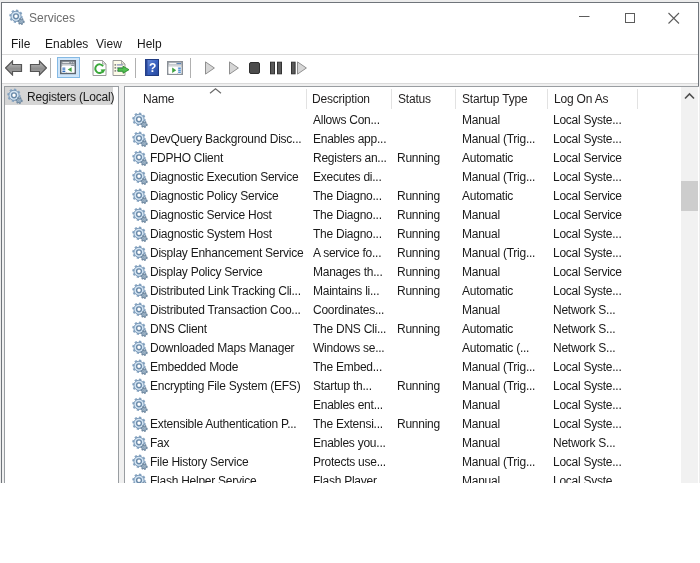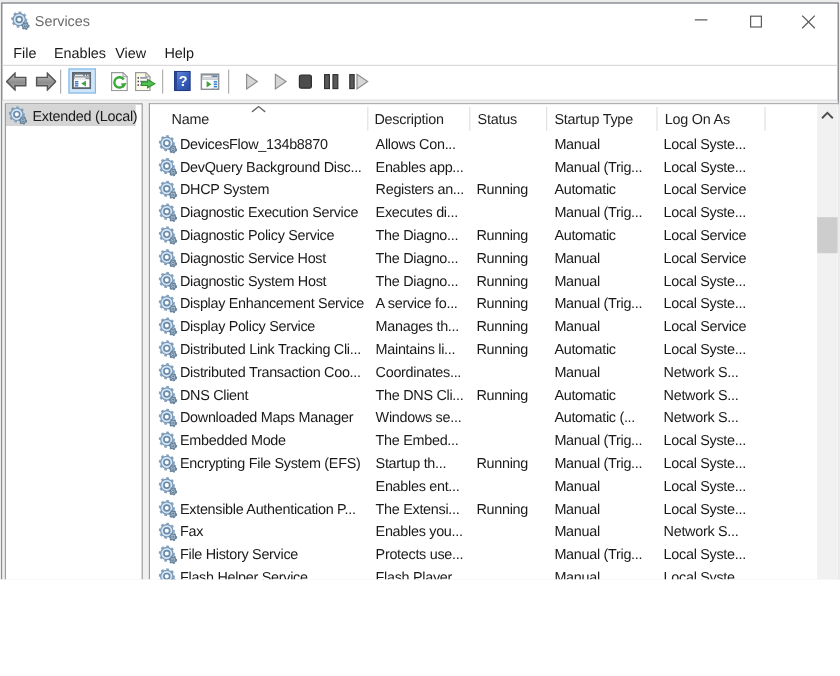--- a/index.html
+++ b/index.html
@@ -138,21 +138,21 @@
  </svg>
  <div class="a" style="left:2px;top:83px;width:696px;height:1px;background:#dadada"></div>
 
  <div class="a" style="left:2px;top:84px;width:696px;height:472px;background:#f0f0f0"></div>
 
  <div class="a" style="left:4px;top:86px;width:113px;height:449px;background:#fff;border:1px solid #999da1"></div>
  <div class="a" style="left:5px;top:87px;width:108px;height:18px;background:#d5d5d5"></div>
  <svg class="a" style="left:7px;top:88px" width="16" height="16" viewBox="0 0 16 16">
       <use href="#gear"></use>
     </svg>
- <span class="a" style="left:27px;top:90px;letter-spacing:-0.2px">Extended (Local)</span>
+ <span class="a" style="left:27px;top:90px;letter-spacing:-0.2px">Registers (Local)</span>
 
  <div class="a" style="left:124px;top:86px;width:574px;height:431px;background:#fff;border-left:1px solid #999da1;border-top:1px solid #999da1"></div>
 
  <div class="a" style="left:125px;top:87px;width:556px;height:24px;background:#fff">
    <span class="hd" style="left:18px">Name</span>
    <span class="hd" style="left:187px">Description</span>
    <span class="hd" style="left:273px">Status</span>
    <span class="hd" style="left:337px">Startup Type</span>
    <span class="hd" style="left:429px">Log On As</span>
    <div class="a" style="left:181px;top:2px;width:1px;height:20px;background:#e2e2e2"></div>
@@ -162,35 +162,34 @@
    <div class="a" style="left:512px;top:2px;width:1px;height:20px;background:#e2e2e2"></div>
    <svg class="a" style="left:84px;top:1px" width="13" height="6" viewBox="0 0 13 6">
      <path d="M1,5.2 L6.5,0.8 L12,5.2" fill="none" stroke="#6a6a6a" stroke-width="1.2"></path>
    </svg>
  </div>
 
  <div class="a" style="left:125px;top:87px;width:556px;height:430px;overflow:hidden">
 <svg class="gi" style="left:7px;top:25px" viewBox="0 0 16 16">
         <use href="#gear"></use>
       </svg>
-      <span class="c" style="left:25px;top:24px">DevicesFlow_134b8870</span>
       <span class="c" style="left:188px;top:24px">Allows Con...</span>
       <span class="c" style="left:337px;top:24px">Manual</span>
       <span class="c" style="left:428px;top:24px">Local Syste...</span>
 <svg class="gi" style="left:7px;top:44px" viewBox="0 0 16 16">
         <use href="#gear"></use>
       </svg>
       <span class="c" style="left:25px;top:43px">DevQuery Background Disc...</span>
       <span class="c" style="left:188px;top:43px">Enables app...</span>
       <span class="c" style="left:337px;top:43px">Manual (Trig...</span>
       <span class="c" style="left:428px;top:43px">Local Syste...</span>
 <svg class="gi" style="left:7px;top:63px" viewBox="0 0 16 16">
         <use href="#gear"></use>
       </svg>
-      <span class="c" style="left:25px;top:62px">DHCP System</span>
+      <span class="c" style="left:25px;top:62px">FDPHO Client</span>
       <span class="c" style="left:188px;top:62px">Registers an...</span>
       <span class="c" style="left:272px;top:62px">Running</span>
       <span class="c" style="left:337px;top:62px">Automatic</span>
       <span class="c" style="left:428px;top:62px">Local Service</span>
 <svg class="gi" style="left:7px;top:82px" viewBox="0 0 16 16">
         <use href="#gear"></use>
       </svg>
       <span class="c" style="left:25px;top:81px">Diagnostic Execution Service</span>
       <span class="c" style="left:188px;top:81px">Executes di...</span>
       <span class="c" style="left:337px;top:81px">Manual (Trig...</span>

